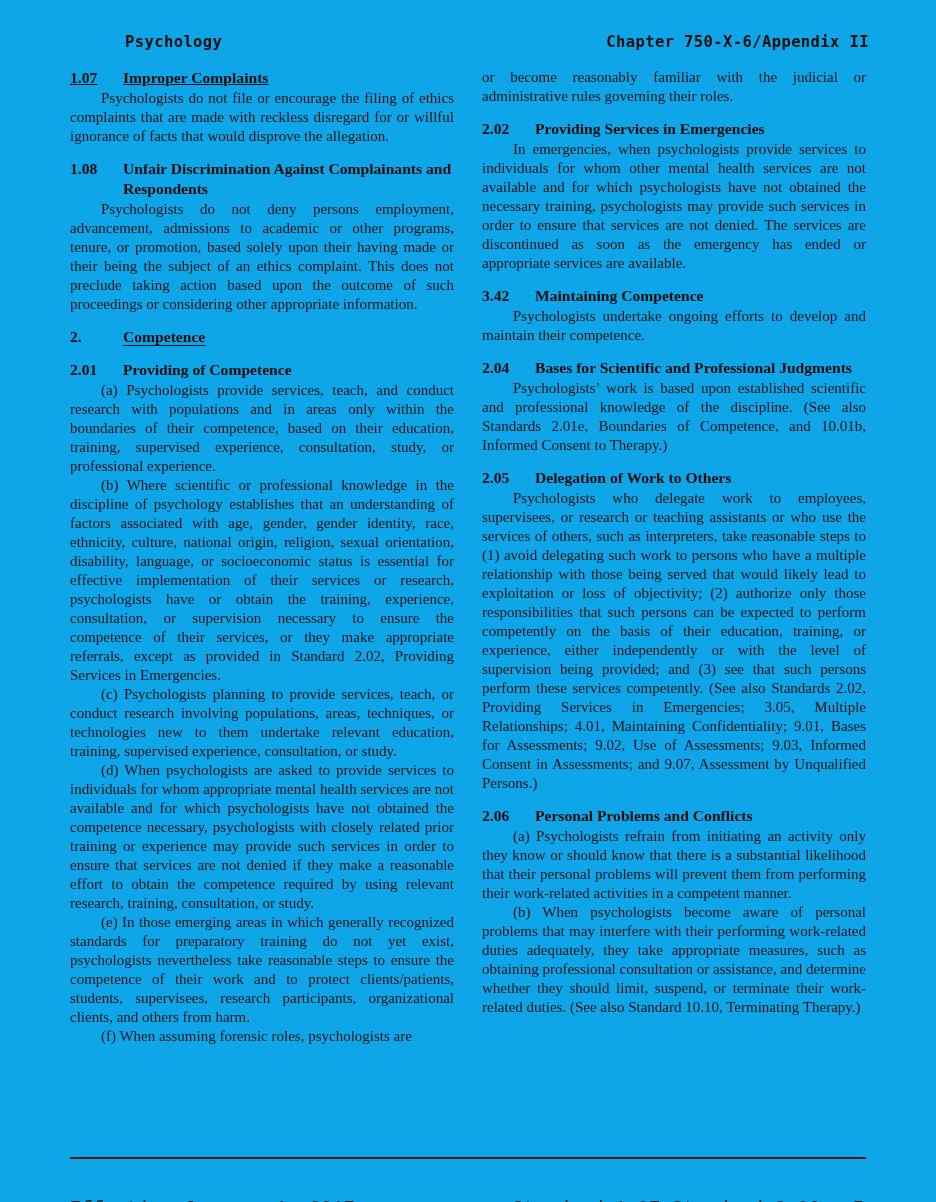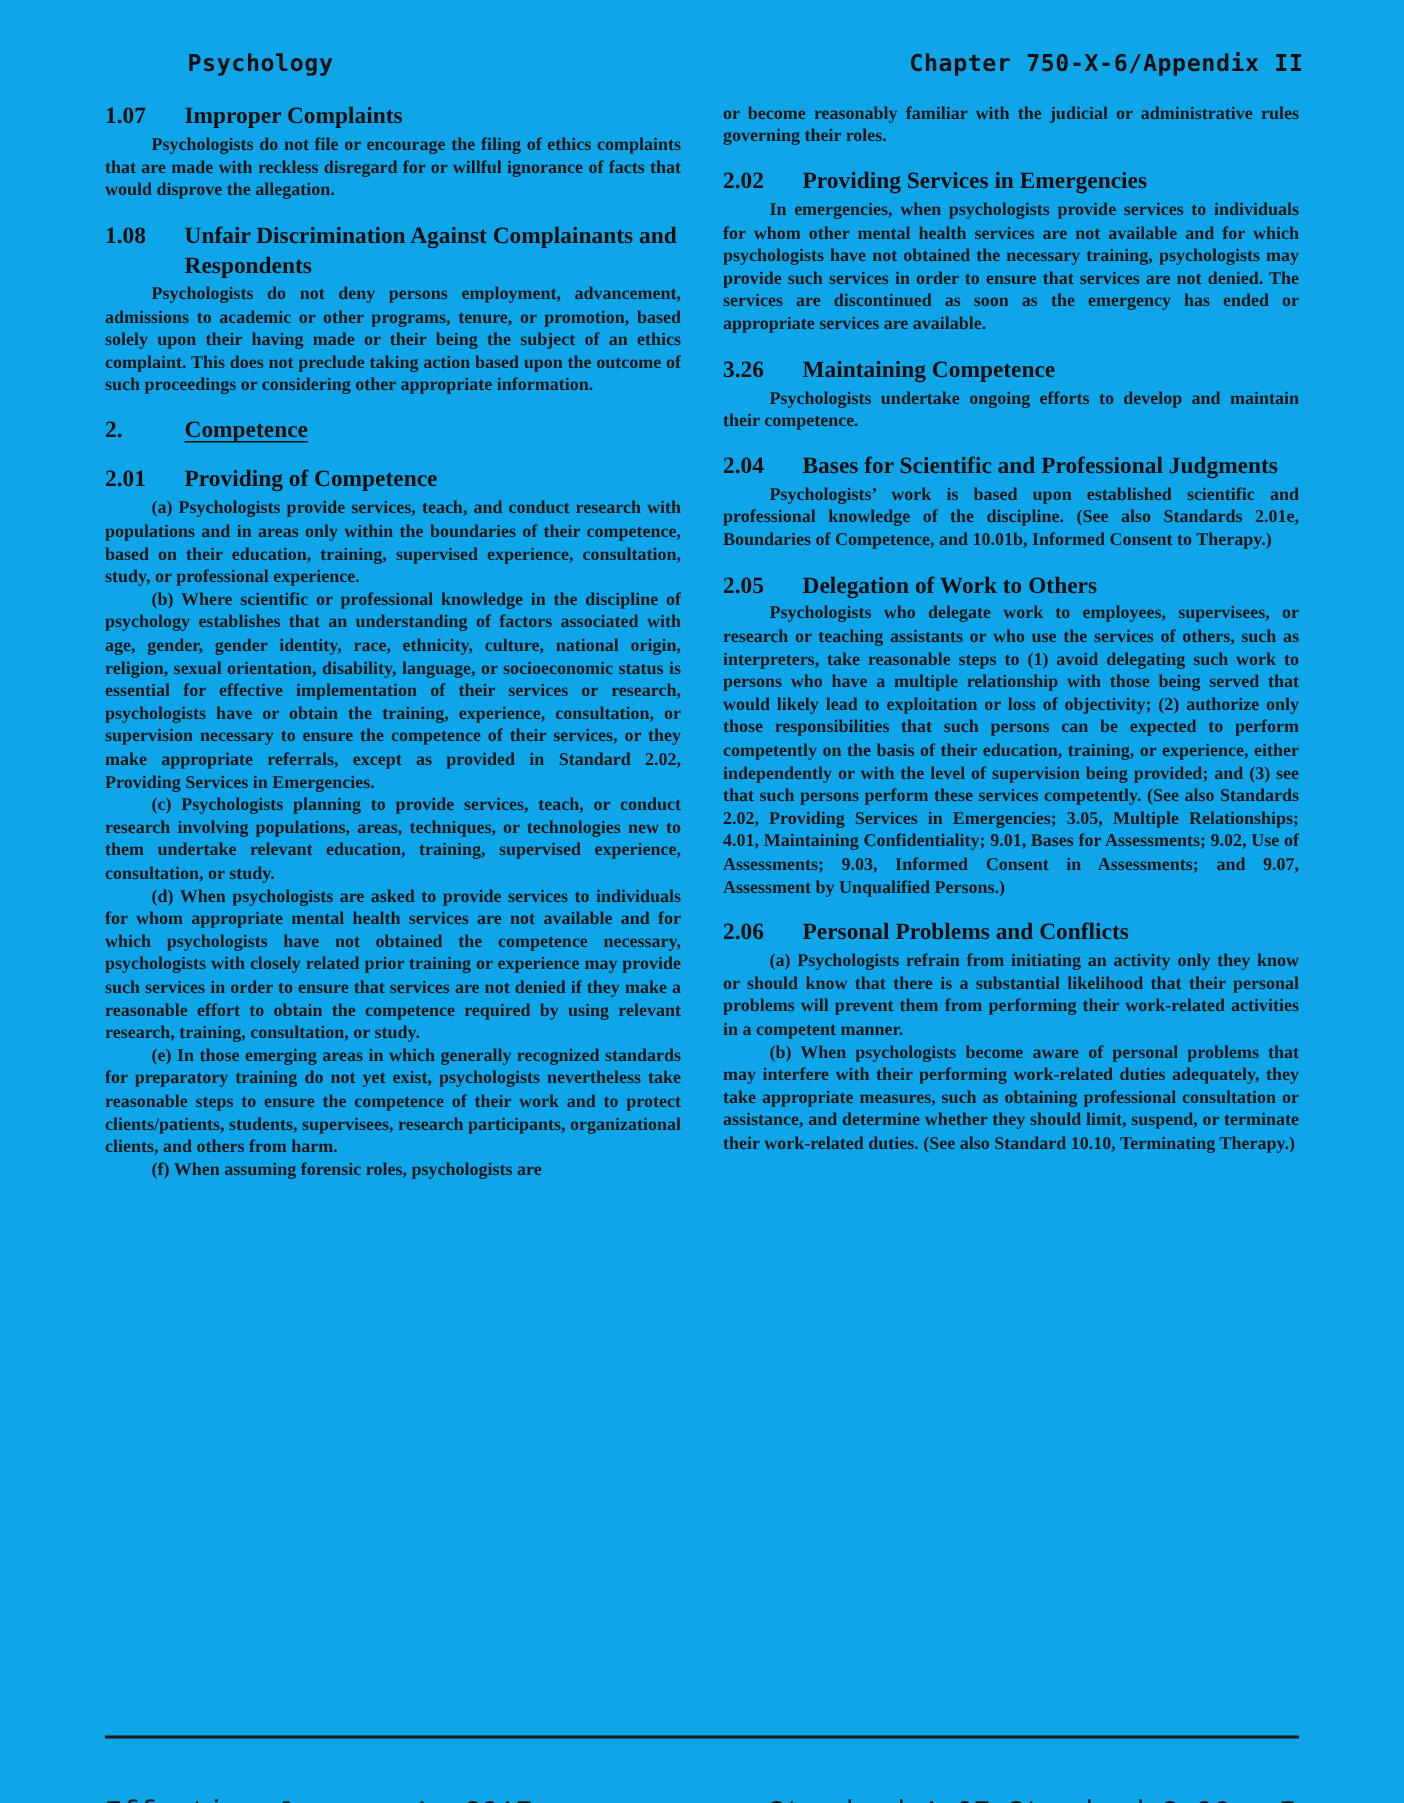--- a/index.html
+++ b/index.html
@@ -69,45 +69,44 @@
   .sec-head {
     display: flex;
     align-items: flex-start;
     font-weight: bold;
     font-size: 15.6px;
     line-height: 1.28;
     margin-top: 13px;
     margin-bottom: 1px;
     color: #0d0d0d;
   }
-  .sec-head:first-child { margin-top: 0; }
+  .sec-head:first-child { margin-top: 0; text-decoration: underline; }
   .sec-num {
     flex: 0 0 auto;
     width: 53px;
     font-weight: bold;
   }
   .sec-title {
     flex: 1 1 auto;
   }
   .sec-head.major .sec-num { width: 53px; }
   .sec-head.major .sec-title {
     text-decoration: underline;
     text-underline-offset: 2.5px;
   }
 
   p.body {
     margin: 0;
-    font-size: 12px;
+    font-size: 15px;
     line-height: 1.268;
     text-align: justify;
     text-justify: inter-word;
     text-indent: 31px;
     hyphens: manual;
     color: #151515;
-    font-weight: bold;
   }
   p.body.cont { text-indent: 31px; }
 
   
   .footer-rule {
     position: absolute;
     left: 70px;
     top: 1157px;
     width: 796px;
     height: 0;
@@ -178,21 +177,21 @@
         <p class="body">(f) When assuming forensic roles, psychologists are</p>
       </div>
     <div class="col col-right" id="col-right">
         <p class="body cont" style="text-indent: 0px;">or become reasonably familiar with the judicial or administrative rules governing their roles.</p>
         <div class="sec-head">
           <span class="sec-num">2.02</span>
           <span class="sec-title">Providing Services in Emergencies</span>
         </div>
         <p class="body">In emergencies, when psychologists provide services to individuals for whom other mental health services are not available and for which psychologists have not obtained the necessary training, psychologists may provide such services in order to ensure that services are not denied. The services are discontinued as soon as the emergency has ended or appropriate services are available.</p>
         <div class="sec-head">
-          <span class="sec-num">3.26</span>
+          <span class="sec-num">3.42</span>
           <span class="sec-title">Maintaining Competence</span>
         </div>
         <p class="body">Psychologists undertake ongoing efforts to develop and maintain their competence.</p>
         <div class="sec-head">
           <span class="sec-num">2.04</span>
           <span class="sec-title">Bases for Scientific and Professional Judgments</span>
         </div>
         <p class="body">Psychologists’ work is based upon established scientific and professional knowledge of the discipline. (See also Standards 2.01e, Boundaries of Competence, and 10.01b, Informed Consent to Therapy.)</p>
         <div class="sec-head">
           <span class="sec-num">2.05</span>

